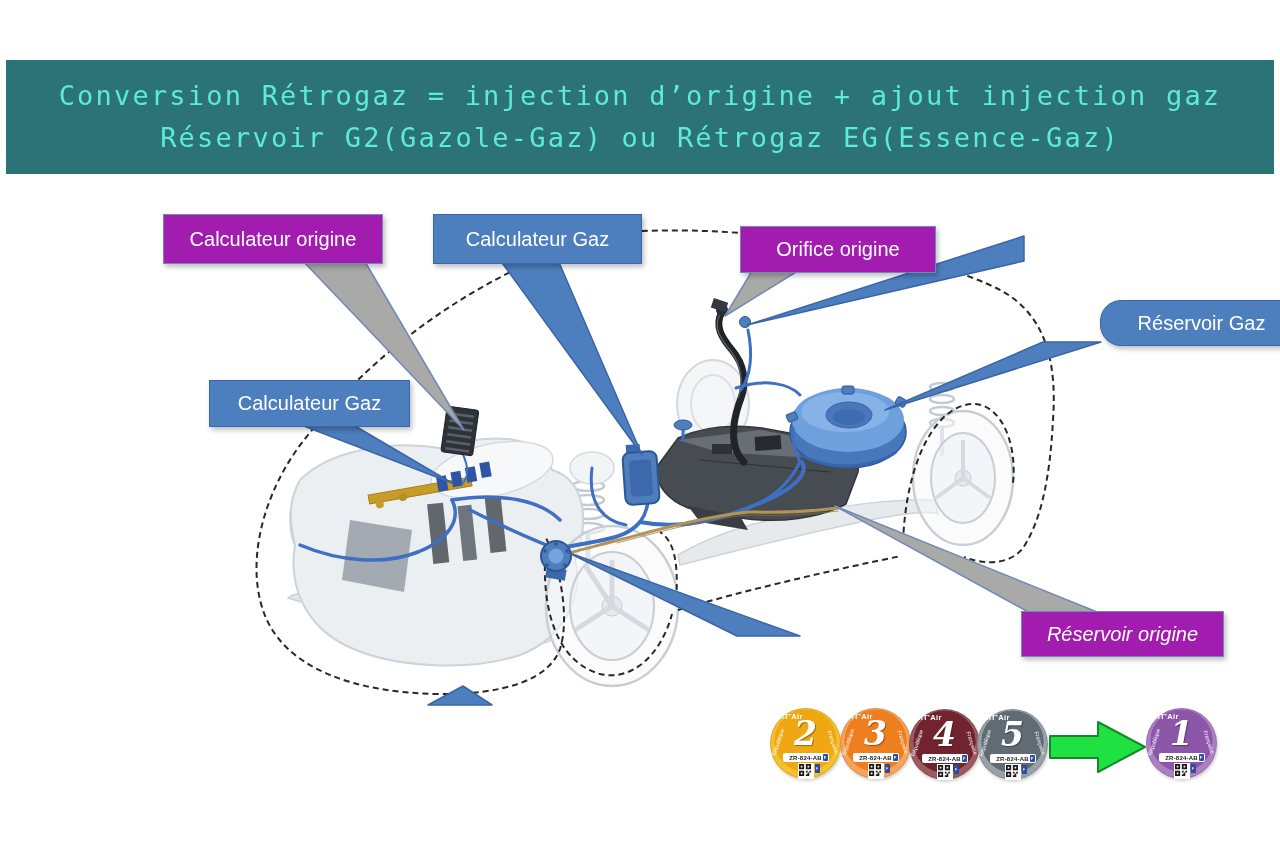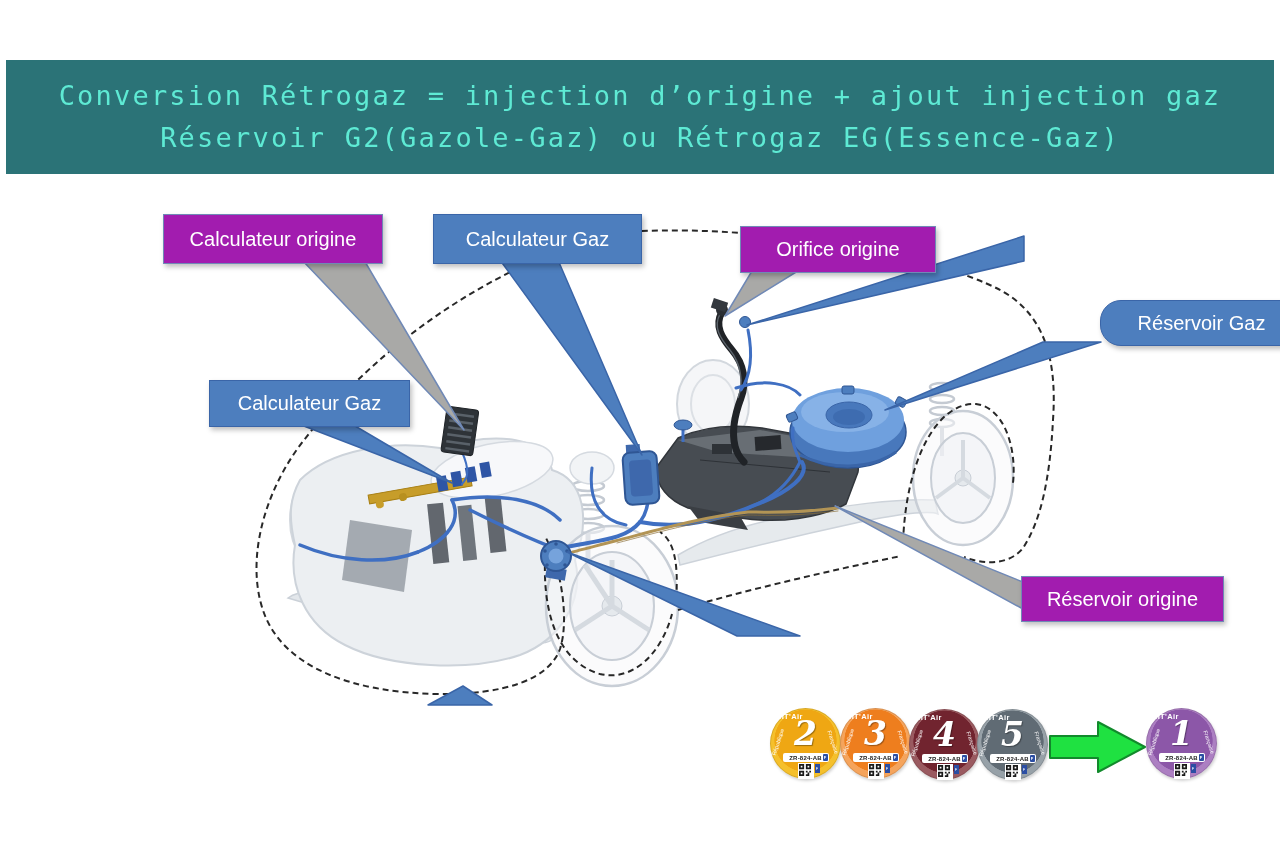--- a/index.html
+++ b/index.html
@@ -225,21 +225,21 @@
     </g>
 
     <polygon points="1050,736 1098,736 1098,722 1145,747 1098,772 1098,758 1050,758" fill="#1FE141" stroke="#128A2C" stroke-width="2" stroke-linejoin="round"></polygon>
   </svg>
 
   <div class="callout gray" style="left:163px;top:214px;width:218px;height:48px;">Calculateur origine</div>
   <div class="callout blue" style="left:394px;top:214px;width:207px;height:48px;">Calculateur Gaz</div>
   <div class="callout gray" style="left:740px;top:226px;width:194px;height:45px;">Orifice origine</div>
   <div class="callout blue" style="left:1061px;top:300px;width:201px;height:44px;border-radius:21px;">Réservoir Gaz</div>
   <div class="callout blue" style="left:170px;top:380px;width:199px;height:45px;">Calculateur Gaz</div>
-  <div class="callout gray" style="left:1021px;top:576px;width:201px;height:44px;">Réservoir origine</div>
+  <div class="callout gray" style="left:1021px;top:611px;width:201px;height:44px;font-style:italic;">Réservoir origine</div>
 
   <div class="vignette" style="left:770px;top:708px;--disc:#EFA713;--ring:#F5C02C;">
     <div class="v-brand">CRIT'Air</div>
     <div class="v-num">2</div>
     <div class="v-side left">République</div>
     <div class="v-side right">Française</div>
     <div class="v-plate">
         <span>ZR-824-AB</span>
         <span class="v-f">F</span>
       </div>

